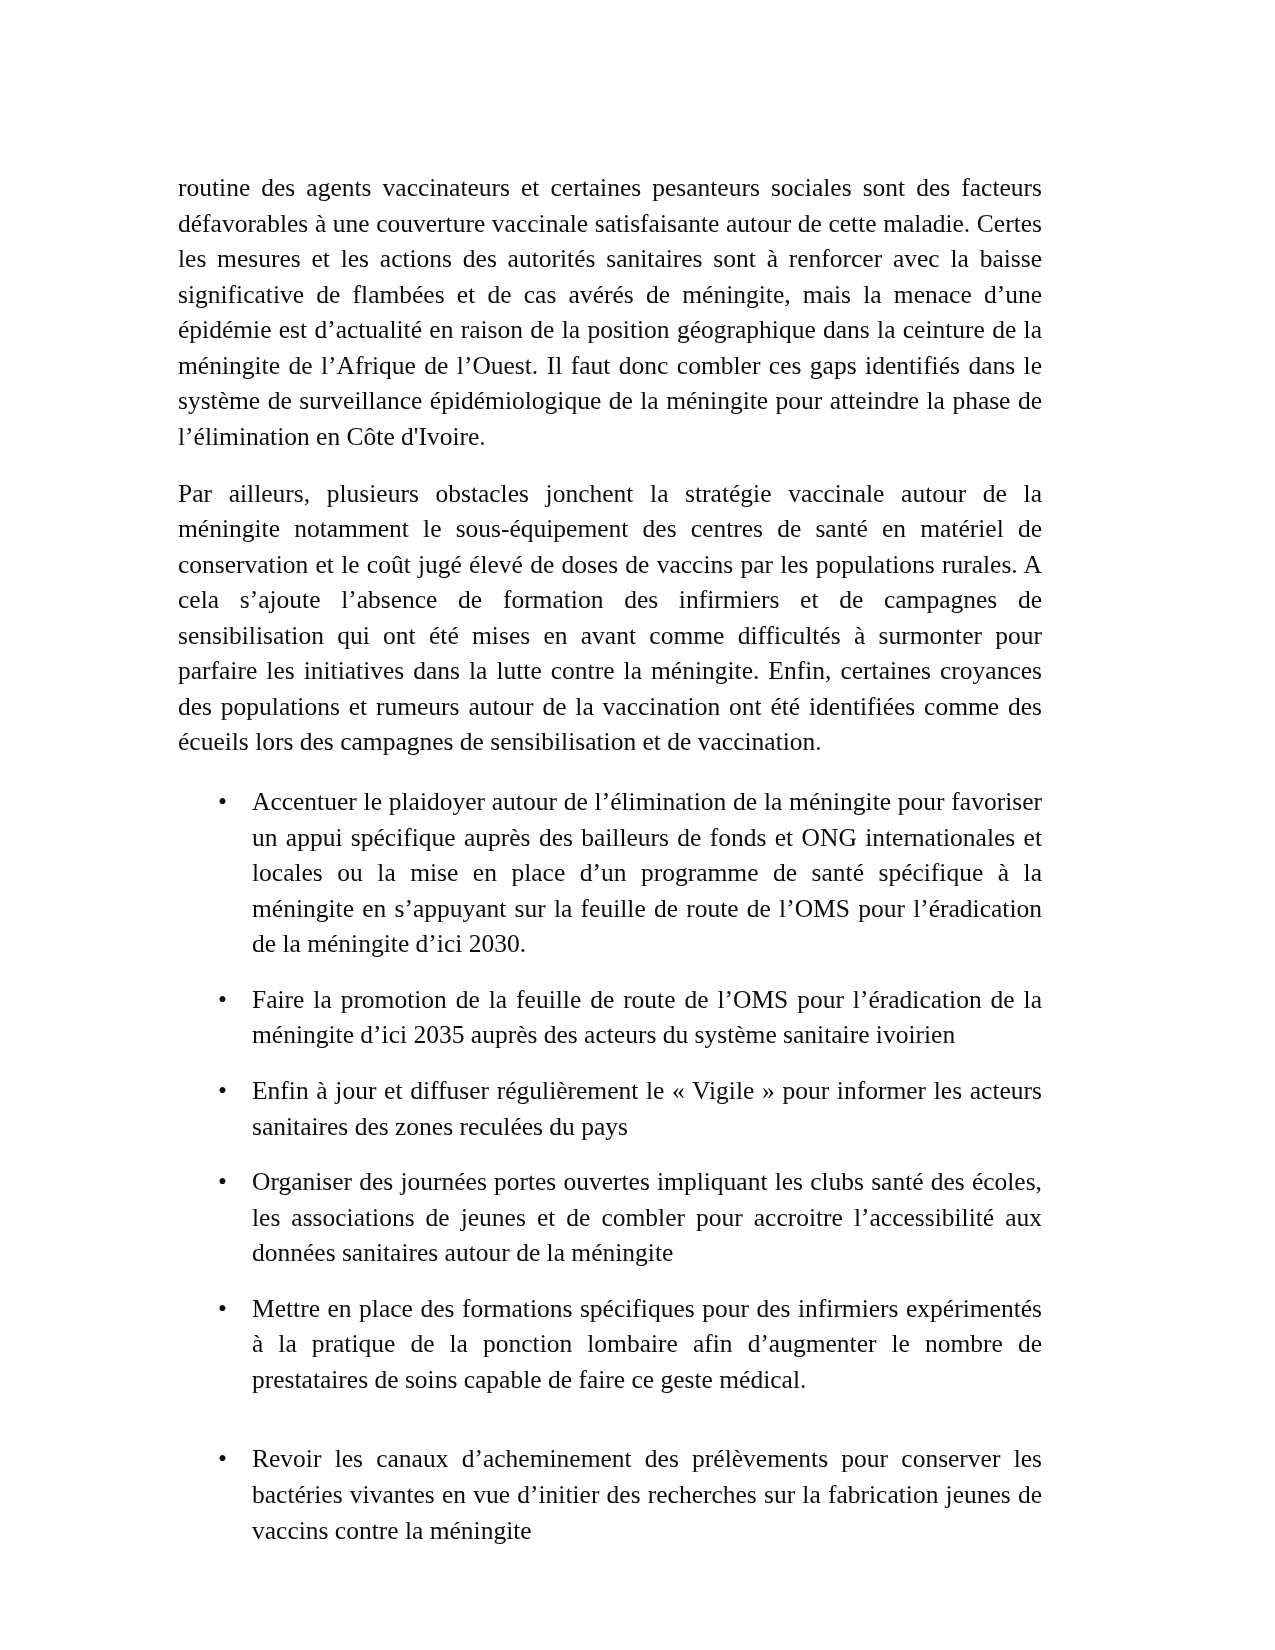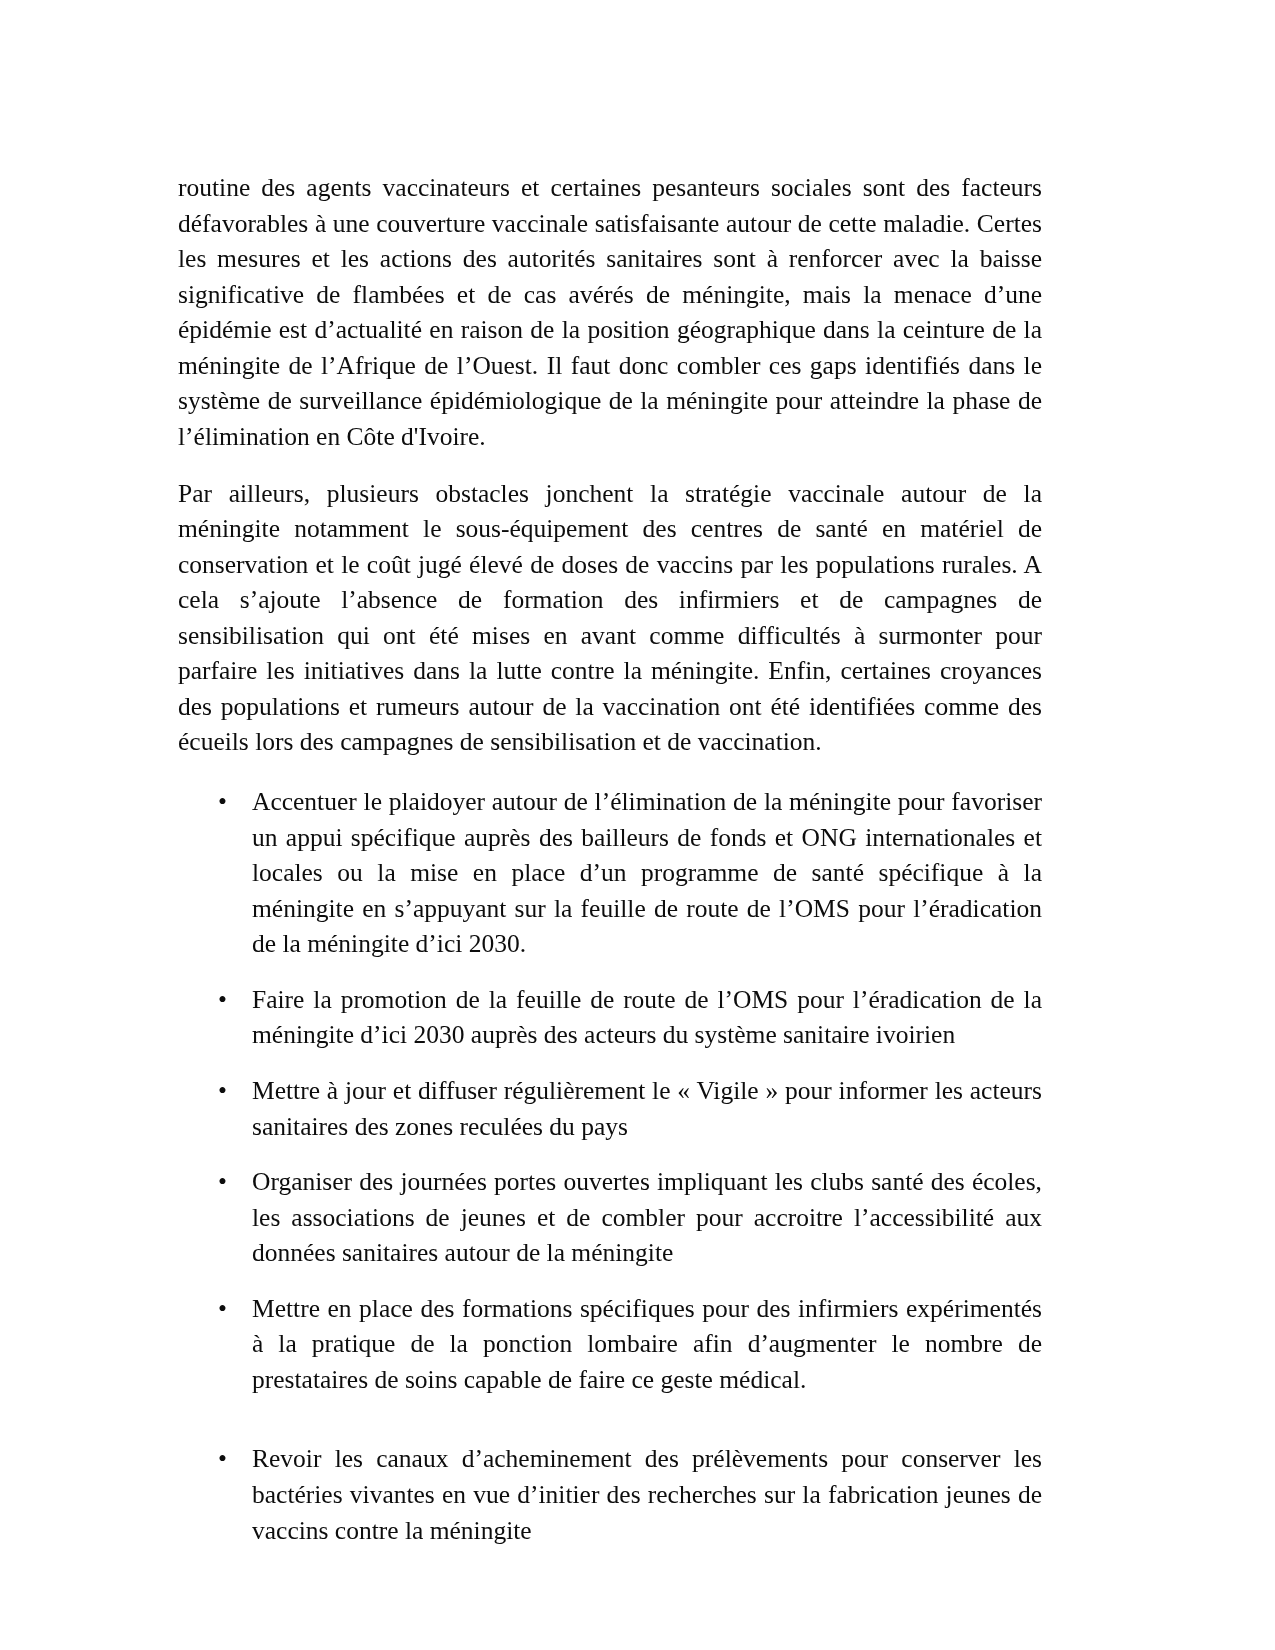--- a/index.html
+++ b/index.html
@@ -83,25 +83,25 @@
     <p class="para">Par ailleurs, plusieurs obstacles jonchent la stratégie vaccinale autour de la méningite notamment le sous-équipement des centres de santé en matériel de conservation et le coût jugé élevé de doses de vaccins par les populations rurales. A cela s’ajoute l’absence de formation des infirmiers et de campagnes de sensibilisation qui ont été mises en avant comme difficultés à surmonter pour parfaire les initiatives dans la lutte contre la méningite. Enfin, certaines croyances des populations et rumeurs autour de la vaccination ont été identifiées comme des écueils lors des campagnes de sensibilisation et de vaccination.</p>
 
 
     <ul class="bullets">
       <li>
         <span class="bullet-glyph">•</span>
         <span class="bullet-text">Accentuer le plaidoyer autour de l’élimination de la méningite pour favoriser un appui spécifique auprès des bailleurs de fonds et ONG internationales et locales ou la mise en place d’un programme de santé spécifique à la méningite en s’appuyant sur la feuille de route de l’OMS pour l’éradication de la méningite d’ici 2030.</span>
       </li>
       <li>
         <span class="bullet-glyph">•</span>
-        <span class="bullet-text">Faire la promotion de la feuille de route de l’OMS pour l’éradication de la méningite d’ici 2030 auprès des acteurs du système sanitaire ivoirien</span>
+        <span class="bullet-text">Faire la promotion de la feuille de route de l’OMS pour l’éradication de la méningite d’ici 2035 auprès des acteurs du système sanitaire ivoirien</span>
       </li>
       <li>
         <span class="bullet-glyph">•</span>
-        <span class="bullet-text">Mettre à jour et diffuser régulièrement le « Vigile » pour informer les acteurs sanitaires des zones reculées du pays</span>
+        <span class="bullet-text">Enfin à jour et diffuser régulièrement le « Vigile » pour informer les acteurs sanitaires des zones reculées du pays</span>
       </li>
       <li>
         <span class="bullet-glyph">•</span>
         <span class="bullet-text">Organiser des journées portes ouvertes impliquant les clubs santé des écoles, les associations de jeunes et de combler pour accroitre l’accessibilité aux données sanitaires autour de la méningite</span>
       </li>
       <li>
         <span class="bullet-glyph">•</span>
         <span class="bullet-text">Mettre en place des formations spécifiques pour des infirmiers expérimentés à la pratique de la ponction lombaire afin d’augmenter le nombre de prestataires de soins capable de faire ce geste médical.</span>
       </li>
       <li class="gap-before">

